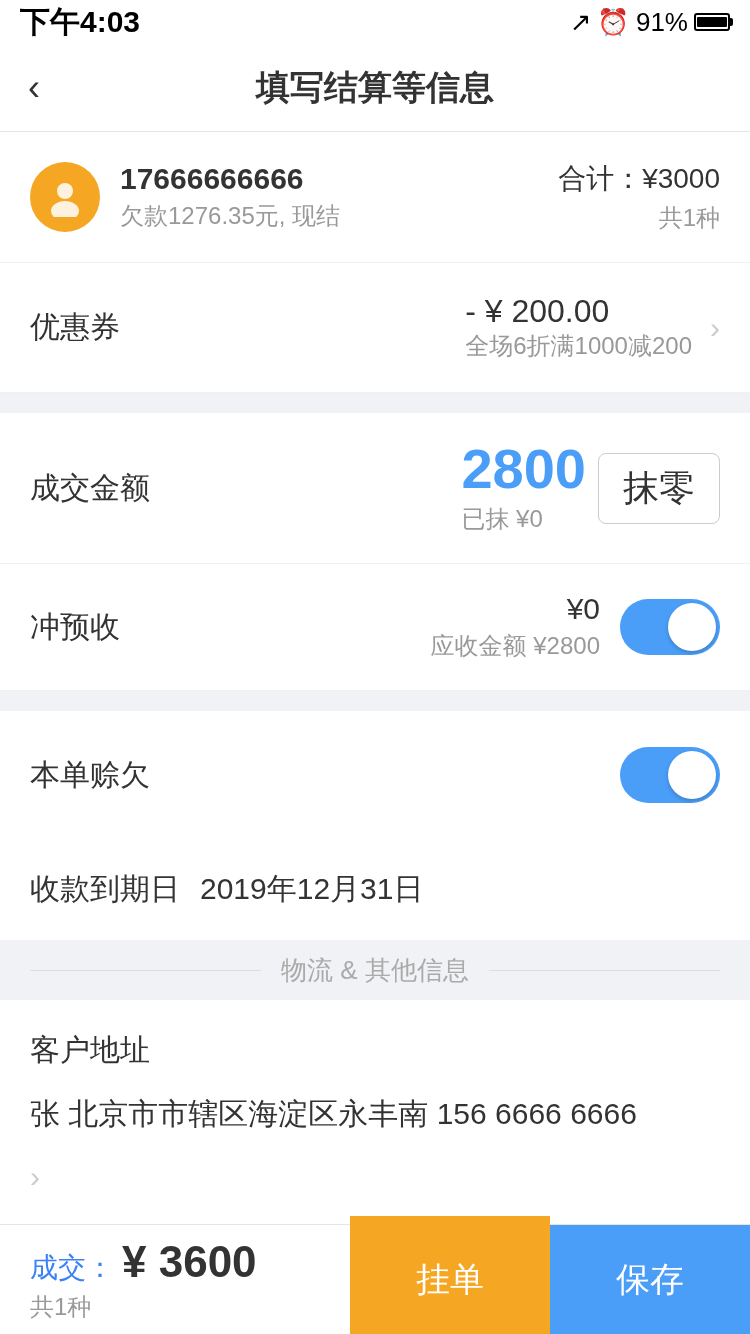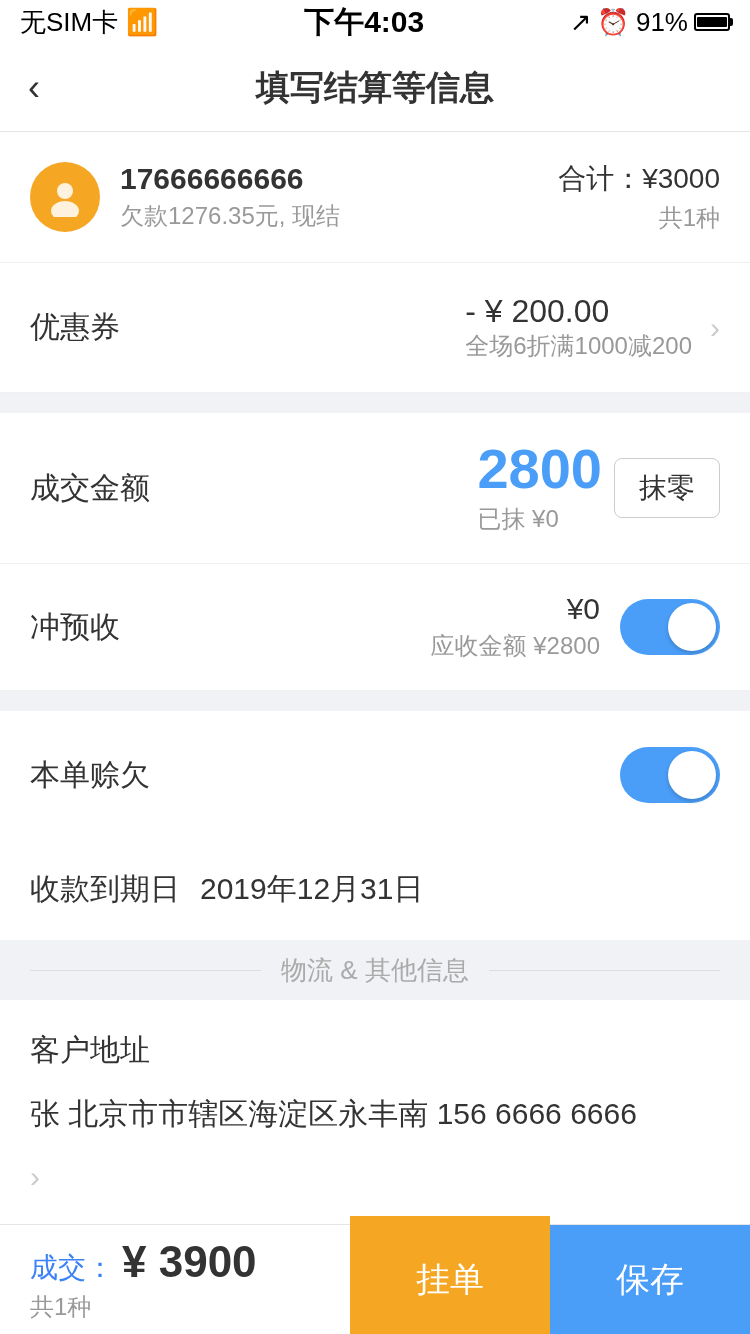--- a/index.html
+++ b/index.html
@@ -143,21 +143,21 @@
       border-bottom: 1px solid #f0f0f0;
     }
     .amount-label { font-size: 30px; color: #333; }
     .amount-right { display: flex; align-items: center; gap: 12px; }
     .amount-value { font-size: 56px; font-weight: 600; color: #4a9ef8; line-height: 1; }
     .amount-sub { font-size: 24px; color: #999; margin-top: 6px; }
     .round-btn {
       border: 1px solid #ccc;
       border-radius: 8px;
       padding: 10px 24px;
-      font-size: 28px;
+      font-size: 36px;
       color: #333;
       background: #fff;
       cursor: pointer;
     }
 
     
     .prepay-row {
       padding: 28px 30px;
       display: flex;
       align-items: center;
@@ -327,24 +327,20 @@
       position: absolute;
       right: -5px;
       top: 50%;
       transform: translateY(-50%);
     }
   </style>
 </head>
 <body>
 
 <div class="status-bar">
-  <div class="status-left">
-    <span>无SIM卡</span>
-    <span>📶</span>
-  </div>
   <div class="status-center">下午4:03</div>
   <div class="status-right">
     <span>↗</span>
     <span>⏰</span>
     <span>91%</span>
     <div class="battery-icon">
       <div class="battery-fill"></div>
       <div class="battery-tip"></div>
     </div>
   </div>
@@ -444,19 +440,19 @@
     <span class="address-chevron">›</span>
   </div>
 
   <div class="bottom-spacer"></div>
 </div>
 
 <div class="footer">
   <div class="footer-info">
     <div class="footer-amount-row">
       <span class="footer-label">成交：</span>
-      <span class="footer-amount">¥ 3900</span>
+      <span class="footer-amount">¥ 3600</span>
     </div>
     <div class="footer-sub">共1种</div>
   </div>
   <div class="footer-btn-hang">挂单</div>
   <div class="footer-btn-save">保存</div>
 </div>
 
 </body></html>

